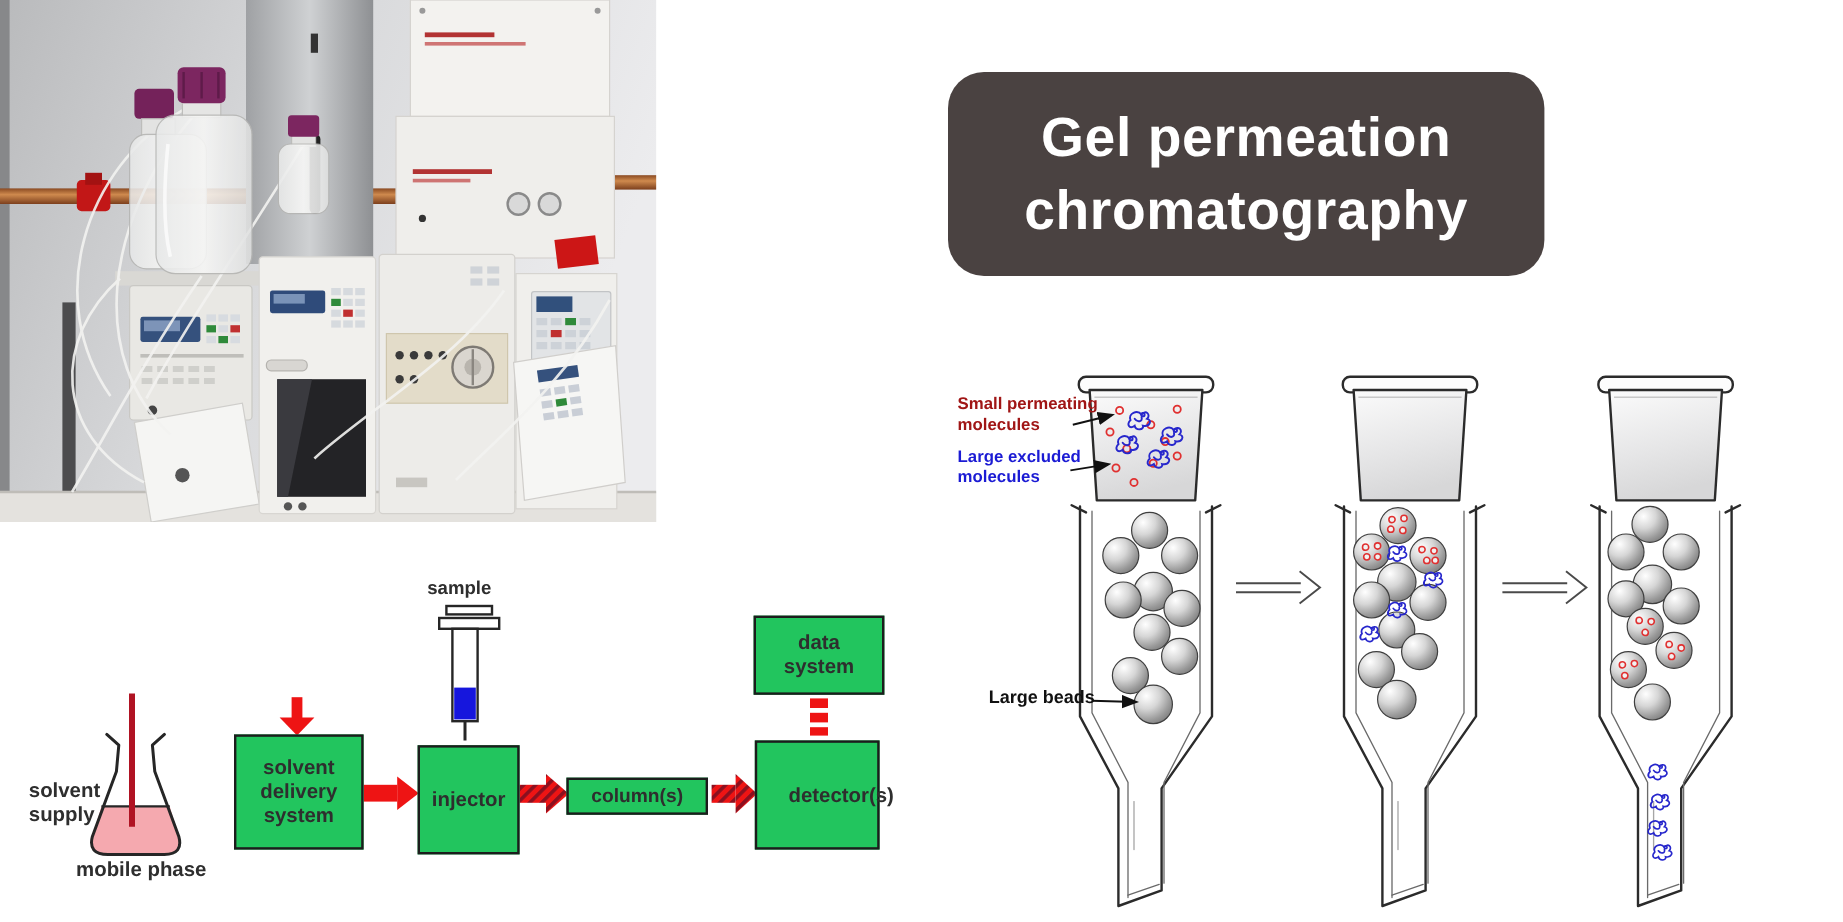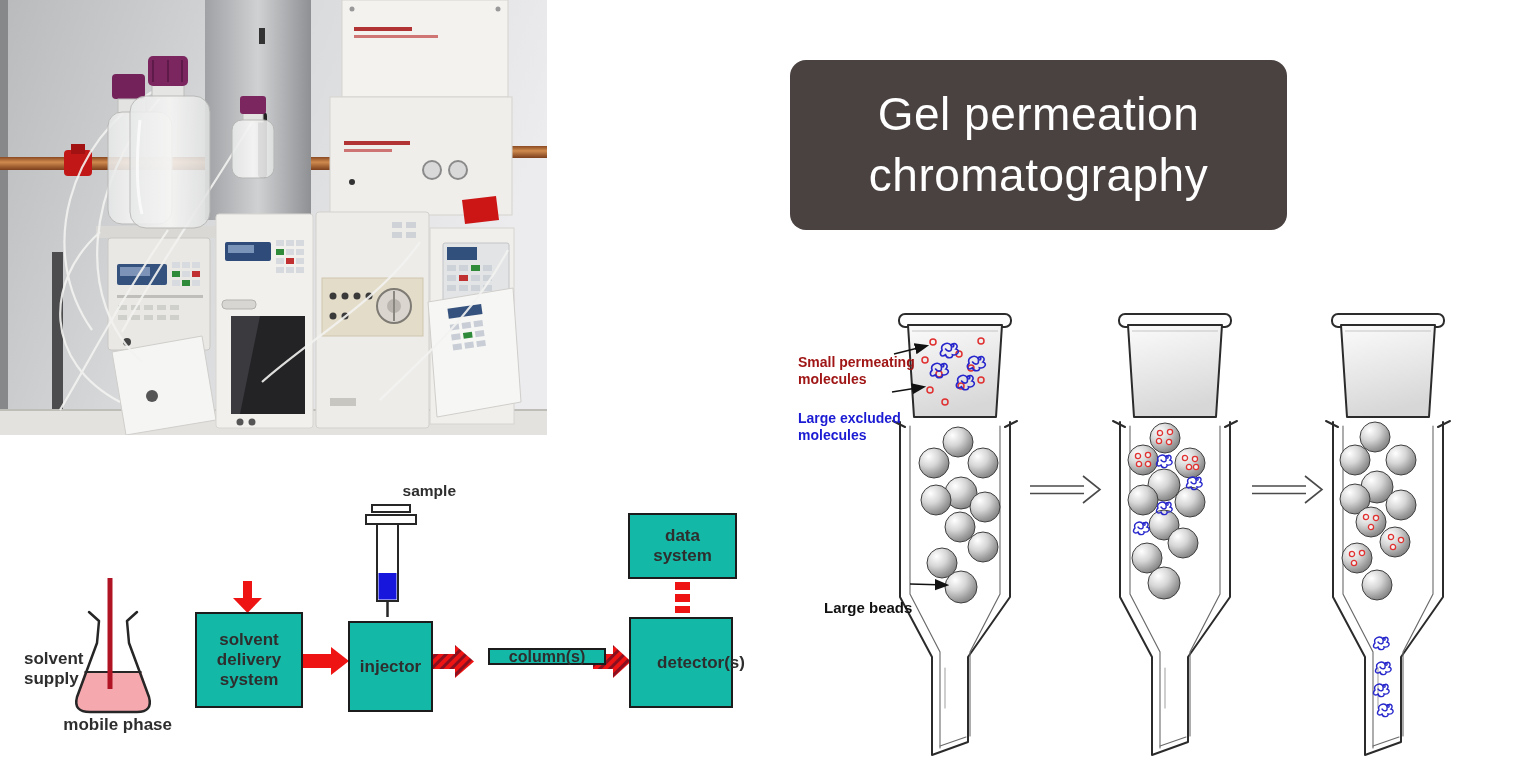--- a/index.html
+++ b/index.html
@@ -3,33 +3,33 @@
 <meta charset="utf-8">
 <style>
   html,body{margin:0;padding:0;background:#ffffff;}
   .canvas{position:relative;width:1536px;height:768px;background:#ffffff;overflow:hidden;
           font-family:"Liberation Sans", sans-serif;}
   .abs{position:absolute;}
   .pre{white-space:pre-line;}
 
   
   .title-box{position:absolute;left:790px;top:60px;width:497px;height:170px;
-    background:var(--title_bg);border-radius:16px;display:flex;align-items:center;justify-content:center;
-    color:var(--title_fg);font-size:46px;font-weight:normal;line-height:61px;text-align:center;letter-spacing:.5px;}
+    background:var(--title_bg);border-radius:30px;display:flex;align-items:center;justify-content:center;
+    color:var(--title_fg);font-size:46px;font-weight:bold;line-height:61px;text-align:center;letter-spacing:.5px;}
 
   
   .schematic{position:absolute;left:0;top:435px;width:770px;height:333px;}
-  .sbox{position:absolute;box-sizing:border-box;background:#14b8a6;border:2.5px solid var(--box_border);
+  .sbox{position:absolute;box-sizing:border-box;background:#22c55e;border:2.5px solid var(--box_border);
     display:flex;align-items:center;justify-content:center;text-align:center;
     font-weight:bold;color:var(--ink);font-size:17px;line-height:20px;}
   .slabel{position:absolute;font-weight:bold;color:var(--ink);font-size:17px;line-height:20px;}
 
   
   .gpc{position:absolute;left:780px;top:300px;width:756px;height:468px;}
-  .gpc-label{position:absolute;font-weight:bold;font-size:14px;line-height:16.5px;margin-top:26px;}
+  .gpc-label{position:absolute;font-weight:bold;font-size:14px;line-height:16.5px;}
   .lbl-small{color:var(--small_label);}
   .lbl-large{color:var(--large_label);}
   .lbl-porous{color:#111;font-size:15px;}
 
   
   .colOuter{fill:none;stroke:#2b2b2b;stroke-width:2;stroke-linejoin:round;stroke-linecap:round;}
   .colInner{fill:none;stroke:#6a6a6a;stroke-width:1.1;stroke-linecap:round;}
   .bead{fill:url(#beadG);stroke:#3f3f3f;stroke-width:1;}
   .ring{fill:none;stroke:var(--molecule_red);stroke-width:1.5;}
   .ringB{fill:#f1f1f1;stroke:var(--molecule_red);stroke-width:1.3;}
@@ -307,27 +307,27 @@
         <rect x="366" y="80" width="50" height="9" fill="#ffffff" stroke="#262626" stroke-width="2"></rect>
         <rect x="377" y="89" width="21" height="77" fill="#ffffff" stroke="#262626" stroke-width="2"></rect>
         <rect x="378.5" y="138" width="18" height="26.5" fill="#1616dd"></rect>
         <line x1="387.5" y1="166" x2="387.5" y2="182" stroke="#262626" stroke-width="2.5"></line>
       </g>
     </svg>
 
     <div class="slabel pre" style="left:24px;top:214px;">solvent
 supply</div>
     <div class="slabel" style="left:60px;top:280px;width:112px;text-align:right;">mobile phase</div>
-    <div class="slabel" style="left:356px;top:46px;width:64px;text-align:right;font-size:15.5px;margin-left:36px;">sample</div>
+    <div class="slabel" style="left:356px;top:46px;width:64px;text-align:left;font-size:15.5px;">sample</div>
 
     <div class="sbox pre" style="left:195px;top:177px;width:108px;height:96px;">solvent
 delivery
 system</div>
     <div class="sbox" style="left:348px;top:186px;width:85px;height:91px;">injector</div>
-    <div class="sbox" style="left:472px;top:213px;width:118px;height:17px;font-size:16px;margin-left:16px;">column(s)</div>
+    <div class="sbox" style="left:472px;top:213px;width:118px;height:31px;font-size:16px;">column(s)</div>
     <div class="sbox" style="left:629px;top:182px;width:104px;height:91px;padding-left:40px;">detector(s)</div>
     <div class="sbox pre" style="left:628px;top:78px;width:109px;height:66px;">data
 system</div>
   </div>
 
   <div class="gpc">
     <svg class="abs" style="left:0;top:0;" width="756" height="468" viewBox="0 0 756 468">
       <defs>
         <radialGradient id="beadG" cx="0.32" cy="0.28" r="0.85">
           <stop offset="0" stop-color="#ffffff"></stop>
@@ -485,18 +485,18 @@
 
       <g>
         <line class="ptr" x1="114" y1="54" x2="146" y2="46" marker-end="url(#ah)"></line>
         <line class="ptr" x1="112" y1="92" x2="143" y2="87" marker-end="url(#ah)"></line>
         <line class="ptr" x1="130" y1="284" x2="166" y2="285" marker-end="url(#ah)"></line>
       </g>
     </svg>
 
     <div class="gpc-label lbl-small pre" style="left:18px;top:28px;">Small permeating
 molecules</div>
-    <div class="gpc-label lbl-large pre" style="left:18px;top:84px;">Large excluded
+    <div class="gpc-label lbl-large pre" style="left:18px;top:72px;">Large excluded
 molecules</div>
     <div class="gpc-label lbl-porous" style="left:44px;top:274px;">Large beads</div>
   </div>
 
 </div>
 
 </body></html>

